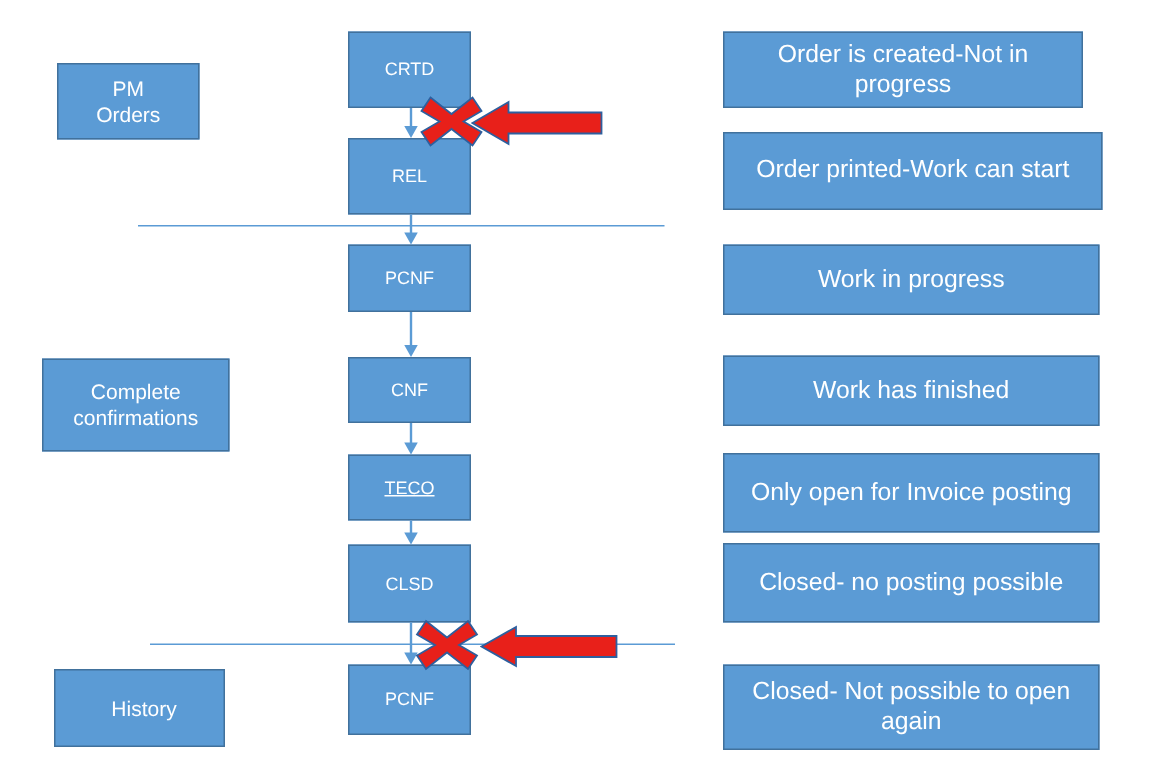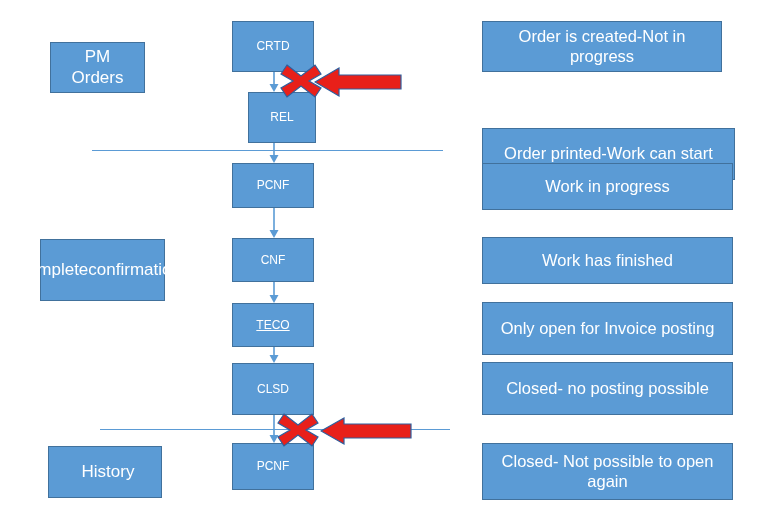--- a/index.html
+++ b/index.html
@@ -29,22 +29,21 @@
     padding: 2px 6px;
     -webkit-font-smoothing: antialiased;
   }
   .status-box {
     font-size: 12px;
   }
   .desc-box {
     font-size: 16.5px;
   }
   .side-box {
-    font-size: 17px;
-    margin-left: 12px;
+    font-size: 14px;
   }
   .divider {
     position: absolute;
     height: 0;
     border-top: 1px solid #5b9bd5;
   }
   .connector {
     position: absolute;
     width: 12px;
     overflow: visible;
@@ -65,33 +64,33 @@
 </head>
 <body>
 
 <div id="canvas">
 
   <div class="box side-box" style="left:38px; top:42px; width:95px; height:51px; flex-direction:column;">
     <span>PM</span>
     <span>Orders</span>
   </div>
 
-  <div class="box side-box" style="left:28px; top:239px; width:125px; height:62px; flex-direction:row;">
+  <div class="box side-box" style="left:28px; top:239px; width:125px; height:62px; flex-direction:column;">
     <span>Complete</span>
     <span>confirmations</span>
   </div>
 
   <div class="box side-box" style="left:36px; top:446px; width:114px; height:52px;padding-left:12px;">History</div>
 
   <div class="divider" style="left:92px; top:150px; width:351px;"></div>
   <div class="divider" style="left:100px; top:429px; width:350px;"></div>
 
   <div class="box status-box" style="left:232px; top:21px; width:82px; height:51px;">CRTD</div>
 
-  <div class="box status-box" style="left:232px; top:92px; width:68px; height:51px;margin-left:16px;">REL</div>
+  <div class="box status-box" style="left:232px; top:92px; width:82px; height:51px;">REL</div>
 
   <div class="box status-box" style="left:232px; top:163px; width:82px; height:45px;">PCNF</div>
 
   <div class="box status-box" style="left:232px; top:238px; width:82px; height:44px;">CNF</div>
 
   <div class="box status-box" style="left:232px; top:303px; width:82px; height:44px;text-decoration:underline;">TECO</div>
 
   <div class="box status-box" style="left:232px; top:363px; width:82px; height:52px;">CLSD</div>
 
   <div class="box status-box" style="left:232px; top:443px; width:82px; height:47px;">PCNF</div>
@@ -157,21 +156,21 @@
   </div>
 
   <div class="arrow" style="left:320px; top:416px; width:92px; height:30px;">
     <svg width="92" height="30" viewBox="0 0 92 30">
       <polygon points="1,15 24,2 24,8 91,8 91,22 24,22 24,28" fill="#e8201a" stroke="#2e5f9e" stroke-width="1.2"></polygon>
     </svg>
   </div>
 
   <div class="box desc-box" style="left:482px; top:21px; width:240px; height:51px;">Order is created-Not in progress</div>
 
-  <div class="box desc-box" style="left:482px; top:88px; width:253px; height:52px;margin-top:40px;">Order printed-Work can start</div>
+  <div class="box desc-box" style="left:482px; top:88px; width:253px; height:52px;">Order printed-Work can start</div>
 
   <div class="box desc-box" style="left:482px; top:163px; width:251px; height:47px;">Work in progress</div>
 
   <div class="box desc-box" style="left:482px; top:237px; width:251px; height:47px;">Work has finished</div>
 
   <div class="box desc-box" style="left:482px; top:302px; width:251px; height:53px;">Only open for Invoice posting</div>
 
   <div class="box desc-box" style="left:482px; top:362px; width:251px; height:53px;">Closed- no posting possible</div>
 
   <div class="box desc-box" style="left:482px; top:443px; width:251px; height:57px;">Closed- Not possible to open again</div>

